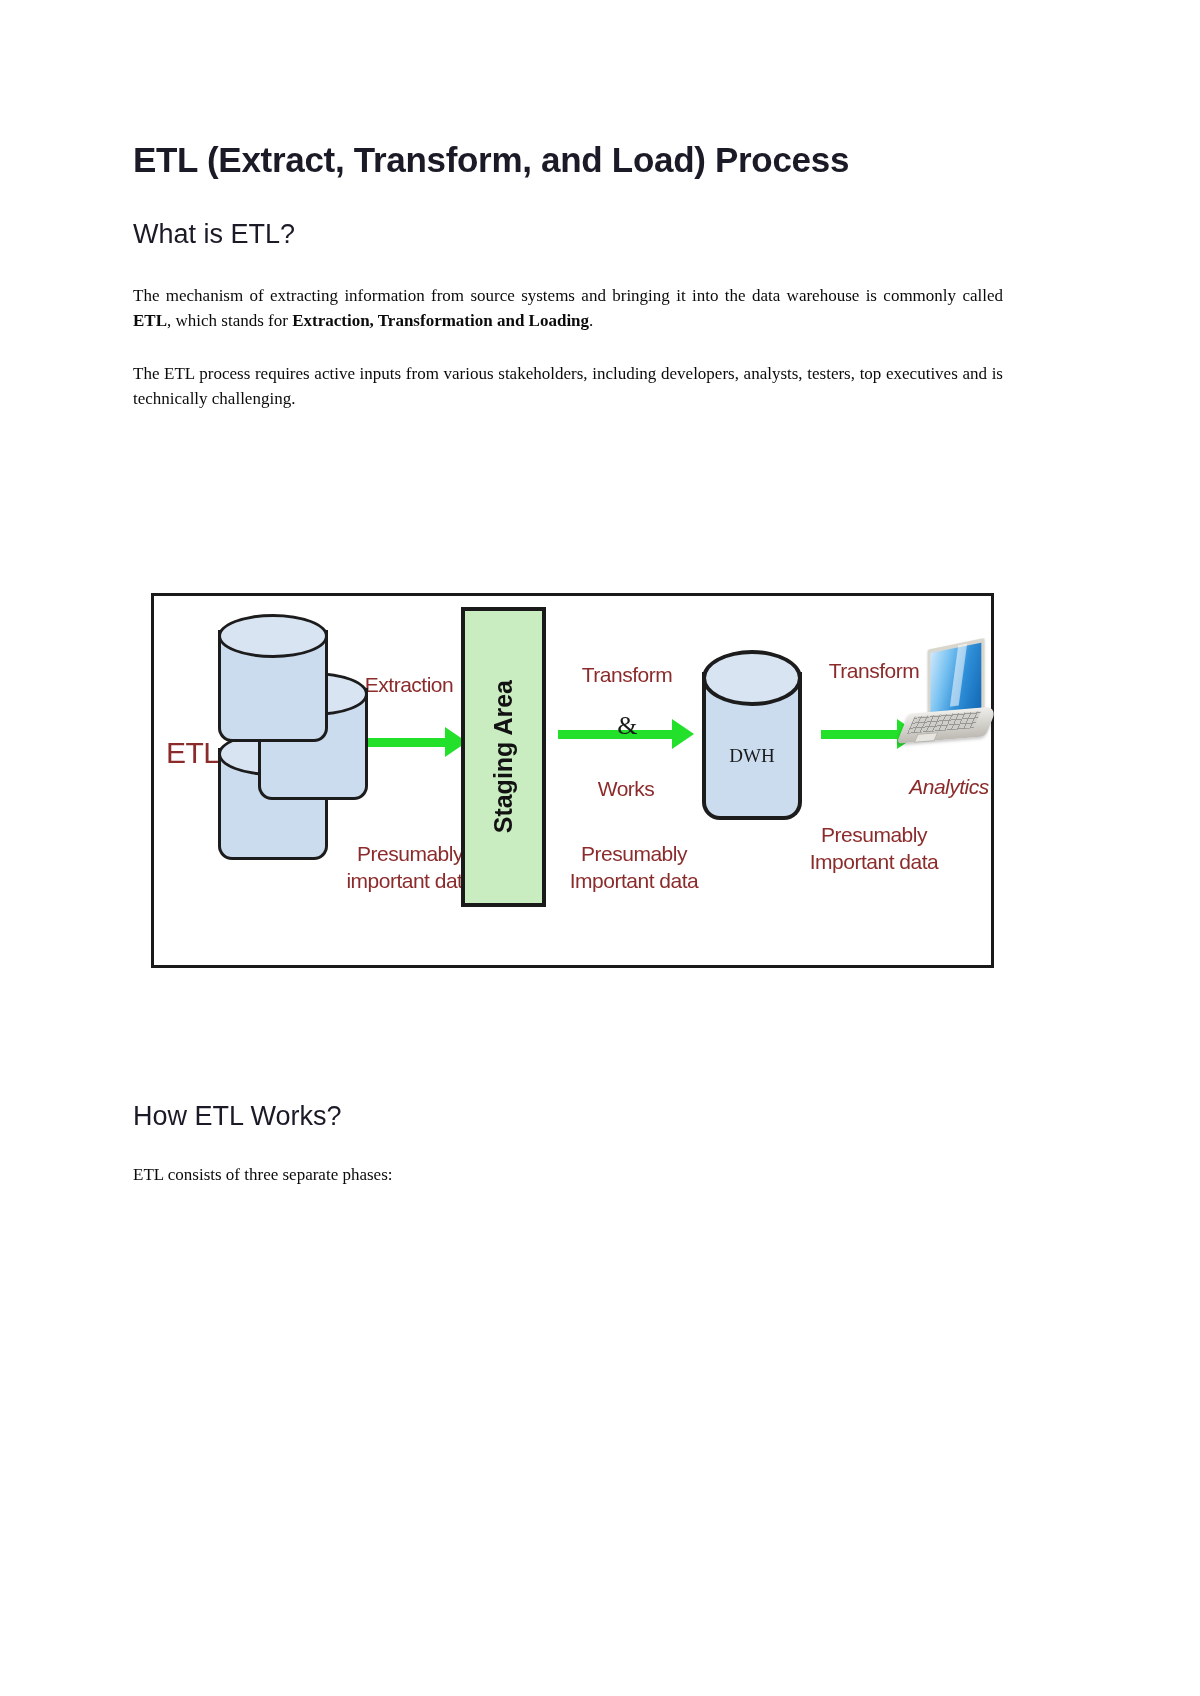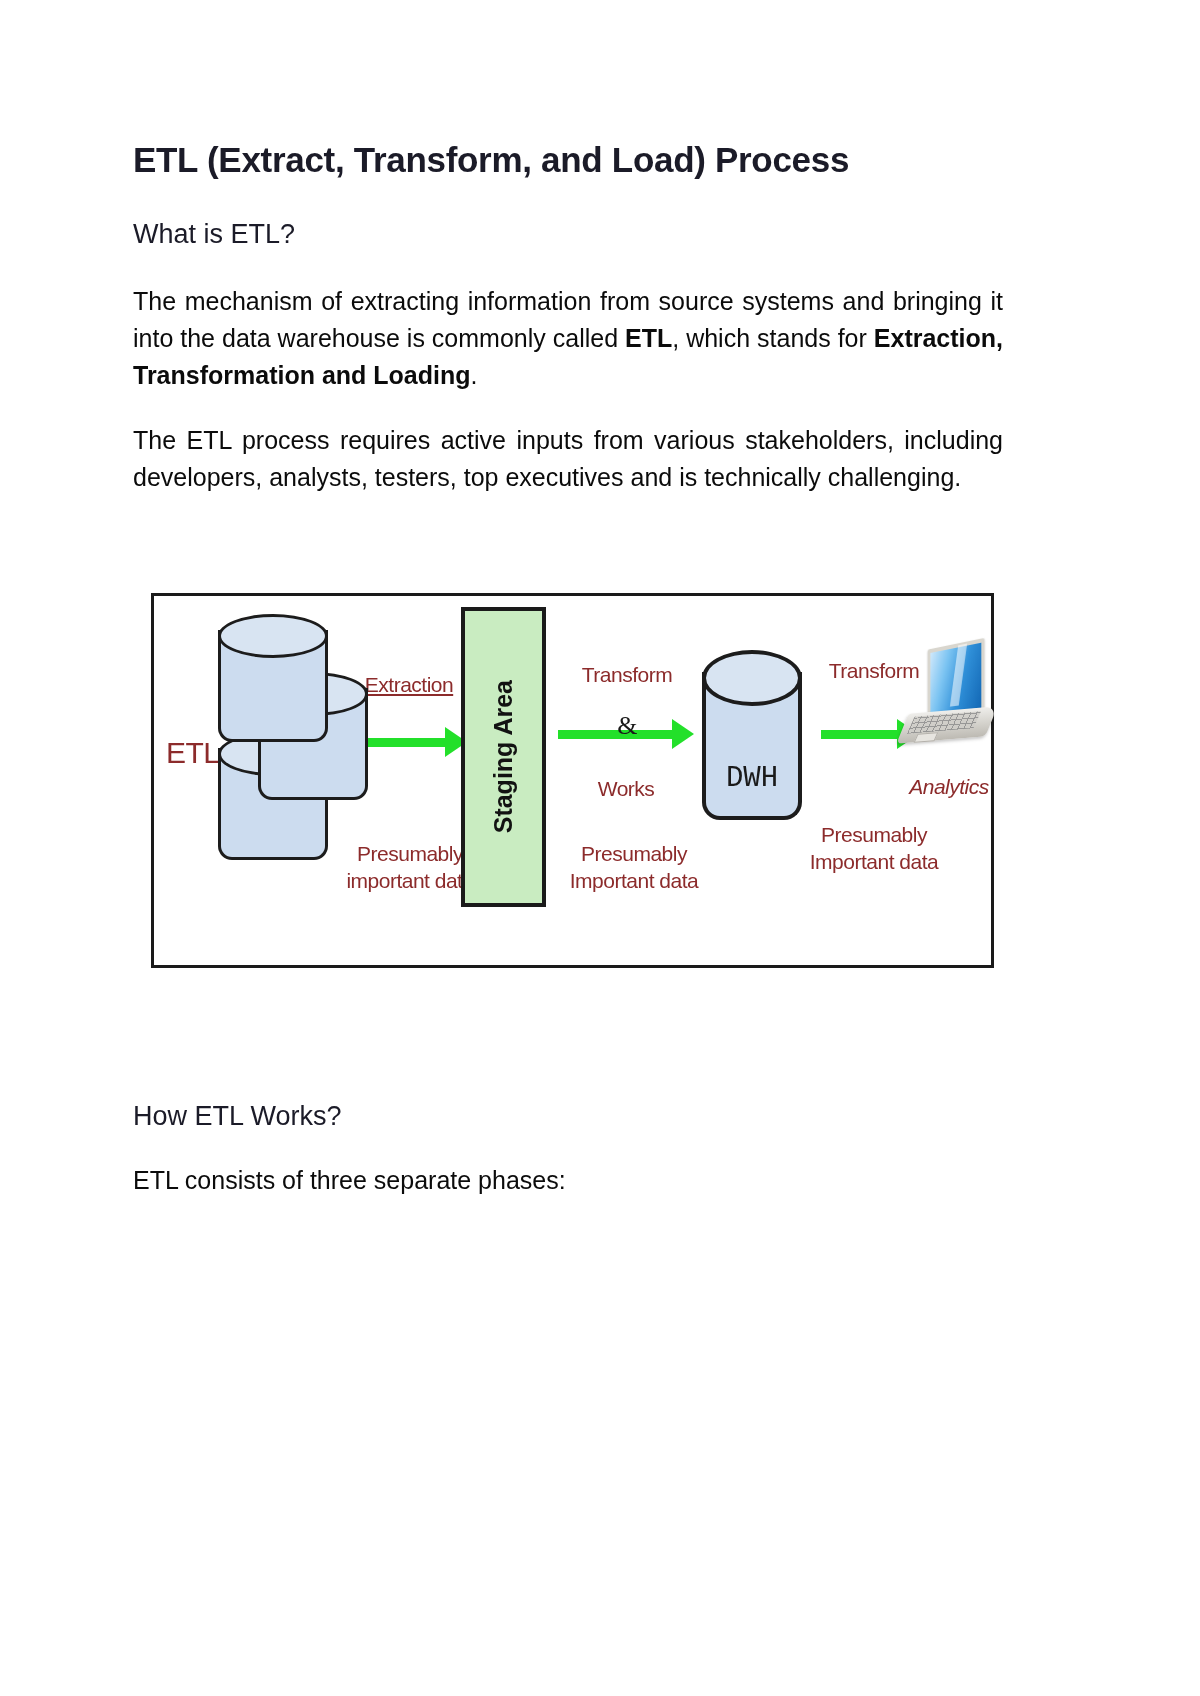--- a/index.html
+++ b/index.html
@@ -45,22 +45,22 @@
     font-family: "Liberation Sans", sans-serif;
     font-weight: normal;
     font-size: 27px;
     line-height: 1.2;
     color: #1b1b28;
     margin: 0 0 32px 0;
   }
 
   
   .para {
-    font-family: Liberation Sans, sans-serif;
-    font-size: 25px;
+    font-family: Liberation Serif, serif;
+    font-size: 17px;
     line-height: 1.48;
     color: #0b0b0b;
     text-align: justify;
     margin: 0 0 28px 0;
   }
   .para.last-para { margin-bottom: 0; }
   .para b { font-weight: bold; }
   .no-justify { text-align: left; margin-top: 8px; }
 
   
@@ -193,25 +193,25 @@
     width: 100px;
     height: 56px;
     background: #d8e4f2;
     border: 4px solid #1c1c1c;
     border-radius: 50%;
     box-sizing: border-box;
   }
   .dwh .dwh-text {
     position: absolute;
     left: 0;
-    top: 112px;
+    top: 95px;
     width: 100px;
     text-align: center;
-    font-family: Liberation Mono, monospace;
-    font-size: 29px;
+    font-family: Liberation Serif, serif;
+    font-size: 19px;
     color: #1a1a1a;
     z-index: 5;
   }
 
   
   .arrow {
     position: absolute;
     height: 12px;
   }
   .arrow .shaft {
@@ -295,21 +295,21 @@
     left: 12px;
     top: 89px;
     width: 18px;
     height: 7px;
     background: #e7e5e0;
     border: 1px solid #b3b0aa;
     transform: skewX(-24deg) skewY(-5deg);
   }
 
   
-  .lbl-extraction  { left: 190px;  top: 76px;  width: 130px; text-decoration: underline; }
+  .lbl-extraction  { left: 190px;  top: 76px;  width: 130px; }
   .lbl-presum1     { left: 182px;  top: 245px; width: 148px; }
   .lbl-transform1  { left: 408px;  top: 66px;  width: 130px; }
   .lbl-amp         { left: 445px;  top: 113px; width: 56px; font-size: 26px; color: #1a1a1a; font-family:"Liberation Serif", serif; }
   .lbl-load        { left: 417px;  top: 180px; width: 110px; }
   .lbl-presum2     { left: 405px;  top: 245px; width: 150px; }
   .lbl-transform2  { left: 655px;  top: 62px;  width: 130px; }
   .lbl-presum3     { left: 645px;  top: 226px; width: 150px; }
   .lbl-analytics   { left: 720px;  top: 178px; width: 150px; font-style: italic; }
 
   .ar1 { left: 198px; top: 140px; }

